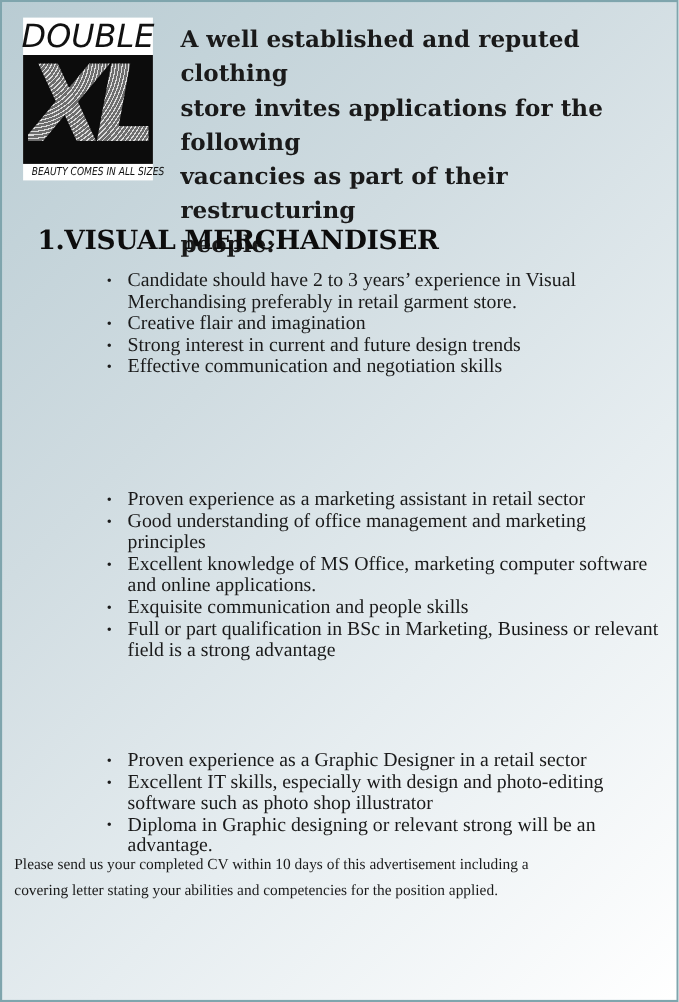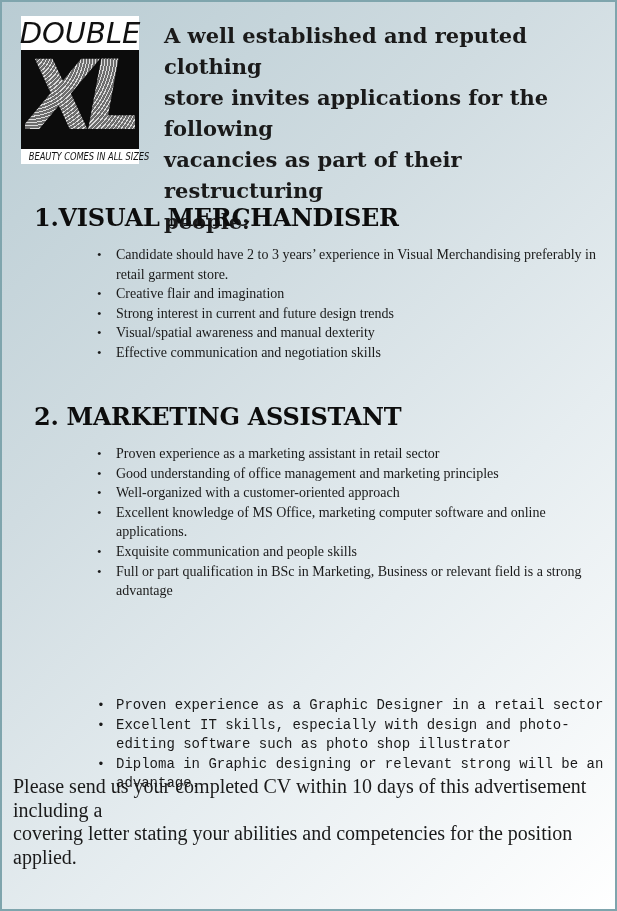--- a/index.html
+++ b/index.html
@@ -45,29 +45,29 @@
     font-weight: bold;
     font-size: 21px; line-height: 31px; color: #1a1a1a;
   }
   .section-title {
     position: absolute; left: 32px;
     font-family: "DejaVu Serif", "Liberation Serif", serif;
     font-weight: bold; font-size: 24px; color: #0d0d0d; letter-spacing: -0.3px;
   }
   ul.req {
     position: absolute; left: 93px; width: 510px; margin: 0; padding: 0; list-style: none;
-    font-family: "Liberation Serif", "DejaVu Serif", serif; font-size: 14px; line-height: 19.6px; color: #1a1a1a;
+    font-family: "Liberation Serif", "DejaVu Serif", serif; font-size: 18px; line-height: 19.6px; color: #1a1a1a;
   }
   ul.req li { position: relative; padding-left: 21px; }
   ul.req li::before {
     content: "•"; position: absolute; left: 2px; top: 0; font-size: 13px;
   }
   .footer-p {
     position: absolute; left: 11px; width: 596px;
-    font-family: "Liberation Serif", "DejaVu Serif", serif; font-size: 20px; line-height: 23.5px; color: #1a1a1a;
+    font-family: "Liberation Serif", "DejaVu Serif", serif; font-size: 14px; line-height: 23.5px; color: #1a1a1a;
   }
   .email { font-weight: bold; letter-spacing: 0.3px; }
 </style>
 </head>
 <body>
 
 <div class="page">
 
   <div class="logo">
     <div class="logo-top">DOUBLE</div>
@@ -82,35 +82,32 @@
     <div>store invites applications for the following</div>
     <div>vacancies as part of their restructuring</div>
     <div>people:</div>
   </div>
 
   <div class="section-title" style="top:201px;">1.VISUAL MERCHANDISER</div>
   <ul class="req" style="top:243px;">
     <li>Candidate should have 2 to 3 years’ experience in Visual Merchandising preferably in retail garment store.</li>
     <li>Creative flair and imagination</li>
     <li>Strong interest in current and future design trends</li>
-    <li>Visual/spatial awareness and manual dexterity</li>
     <li>Effective communication and negotiation skills</li>
   </ul>
 
-  <div class="section-title" style="top:400px;">2. MARKETING ASSISTANT</div>
   <ul class="req" style="top:442px;">
     <li>Proven experience as a marketing assistant  in retail sector</li>
     <li>Good understanding of office management and marketing principles</li>
-    <li>Well-organized with a customer-oriented approach</li>
     <li>Excellent knowledge of MS Office, marketing computer software and online applications.</li>
     <li>Exquisite communication and people skills</li>
     <li>Full or part qualification in BSc in Marketing, Business or relevant field is a strong advantage</li>
   </ul>
 
-  <ul class="req" style="top:694px;font-family:Liberation Mono, monospace;">
+  <ul class="req" style="top:679px;">
     <li>Proven experience as a Graphic Designer in a retail sector</li>
     <li>Excellent IT skills, especially with design and photo-editing software such as photo shop illustrator</li>
     <li>Diploma in Graphic designing or relevant strong will be an advantage.</li>
   </ul>
 
   <div class="footer-p" style="top:773px;">
     <div>Please send us your completed CV within 10 days of this advertisement including a</div>
     <div>covering letter stating your abilities and competencies for the position applied.</div>
   </div>
 

